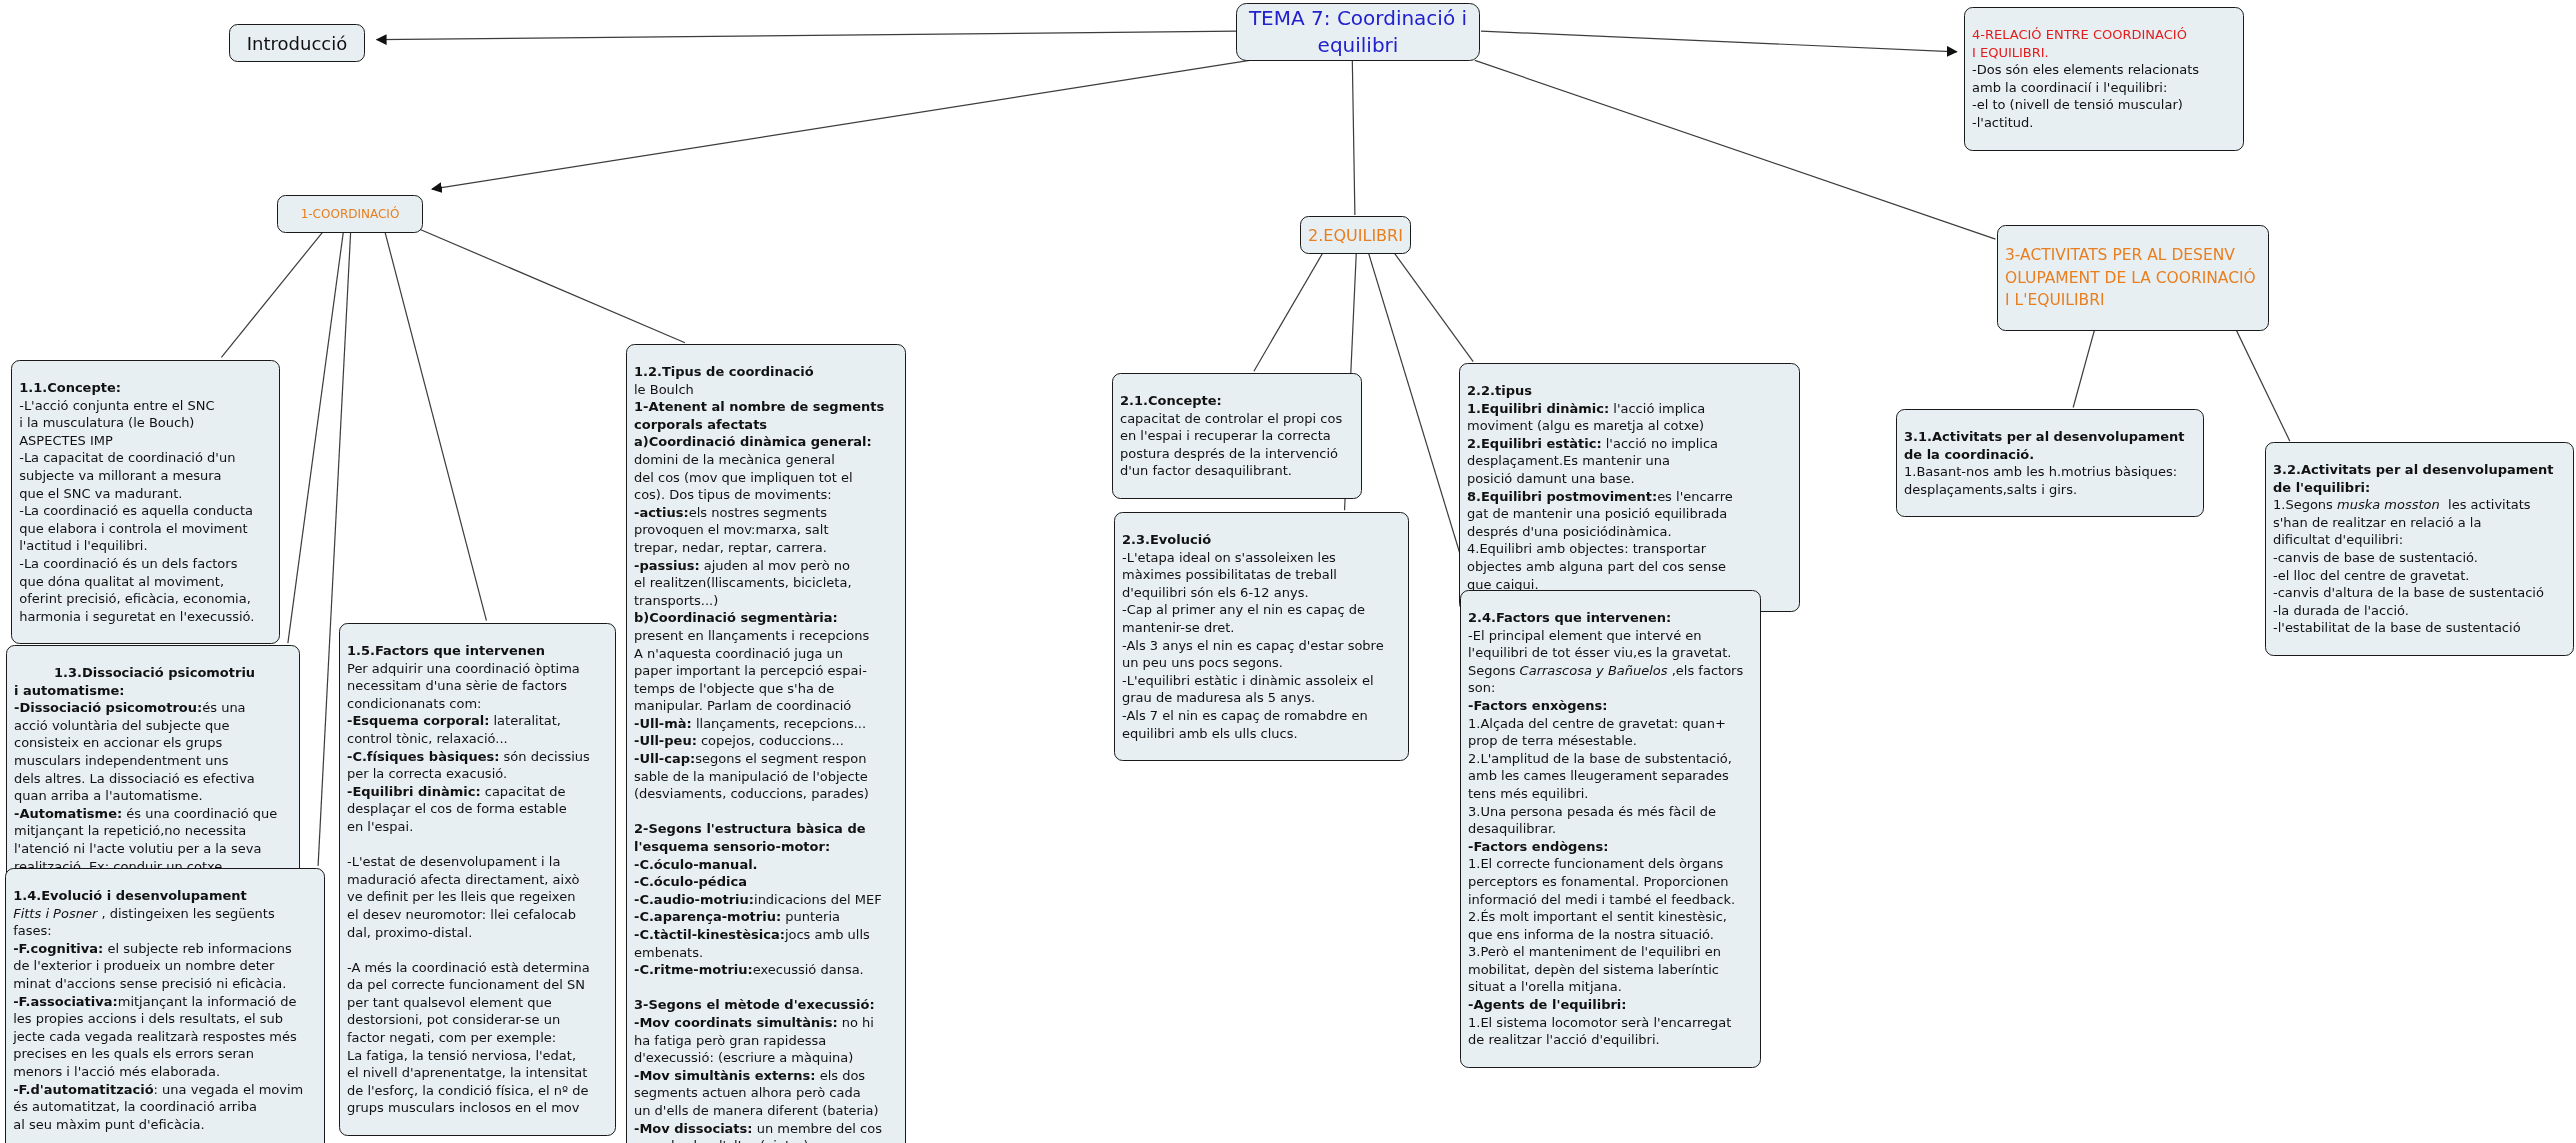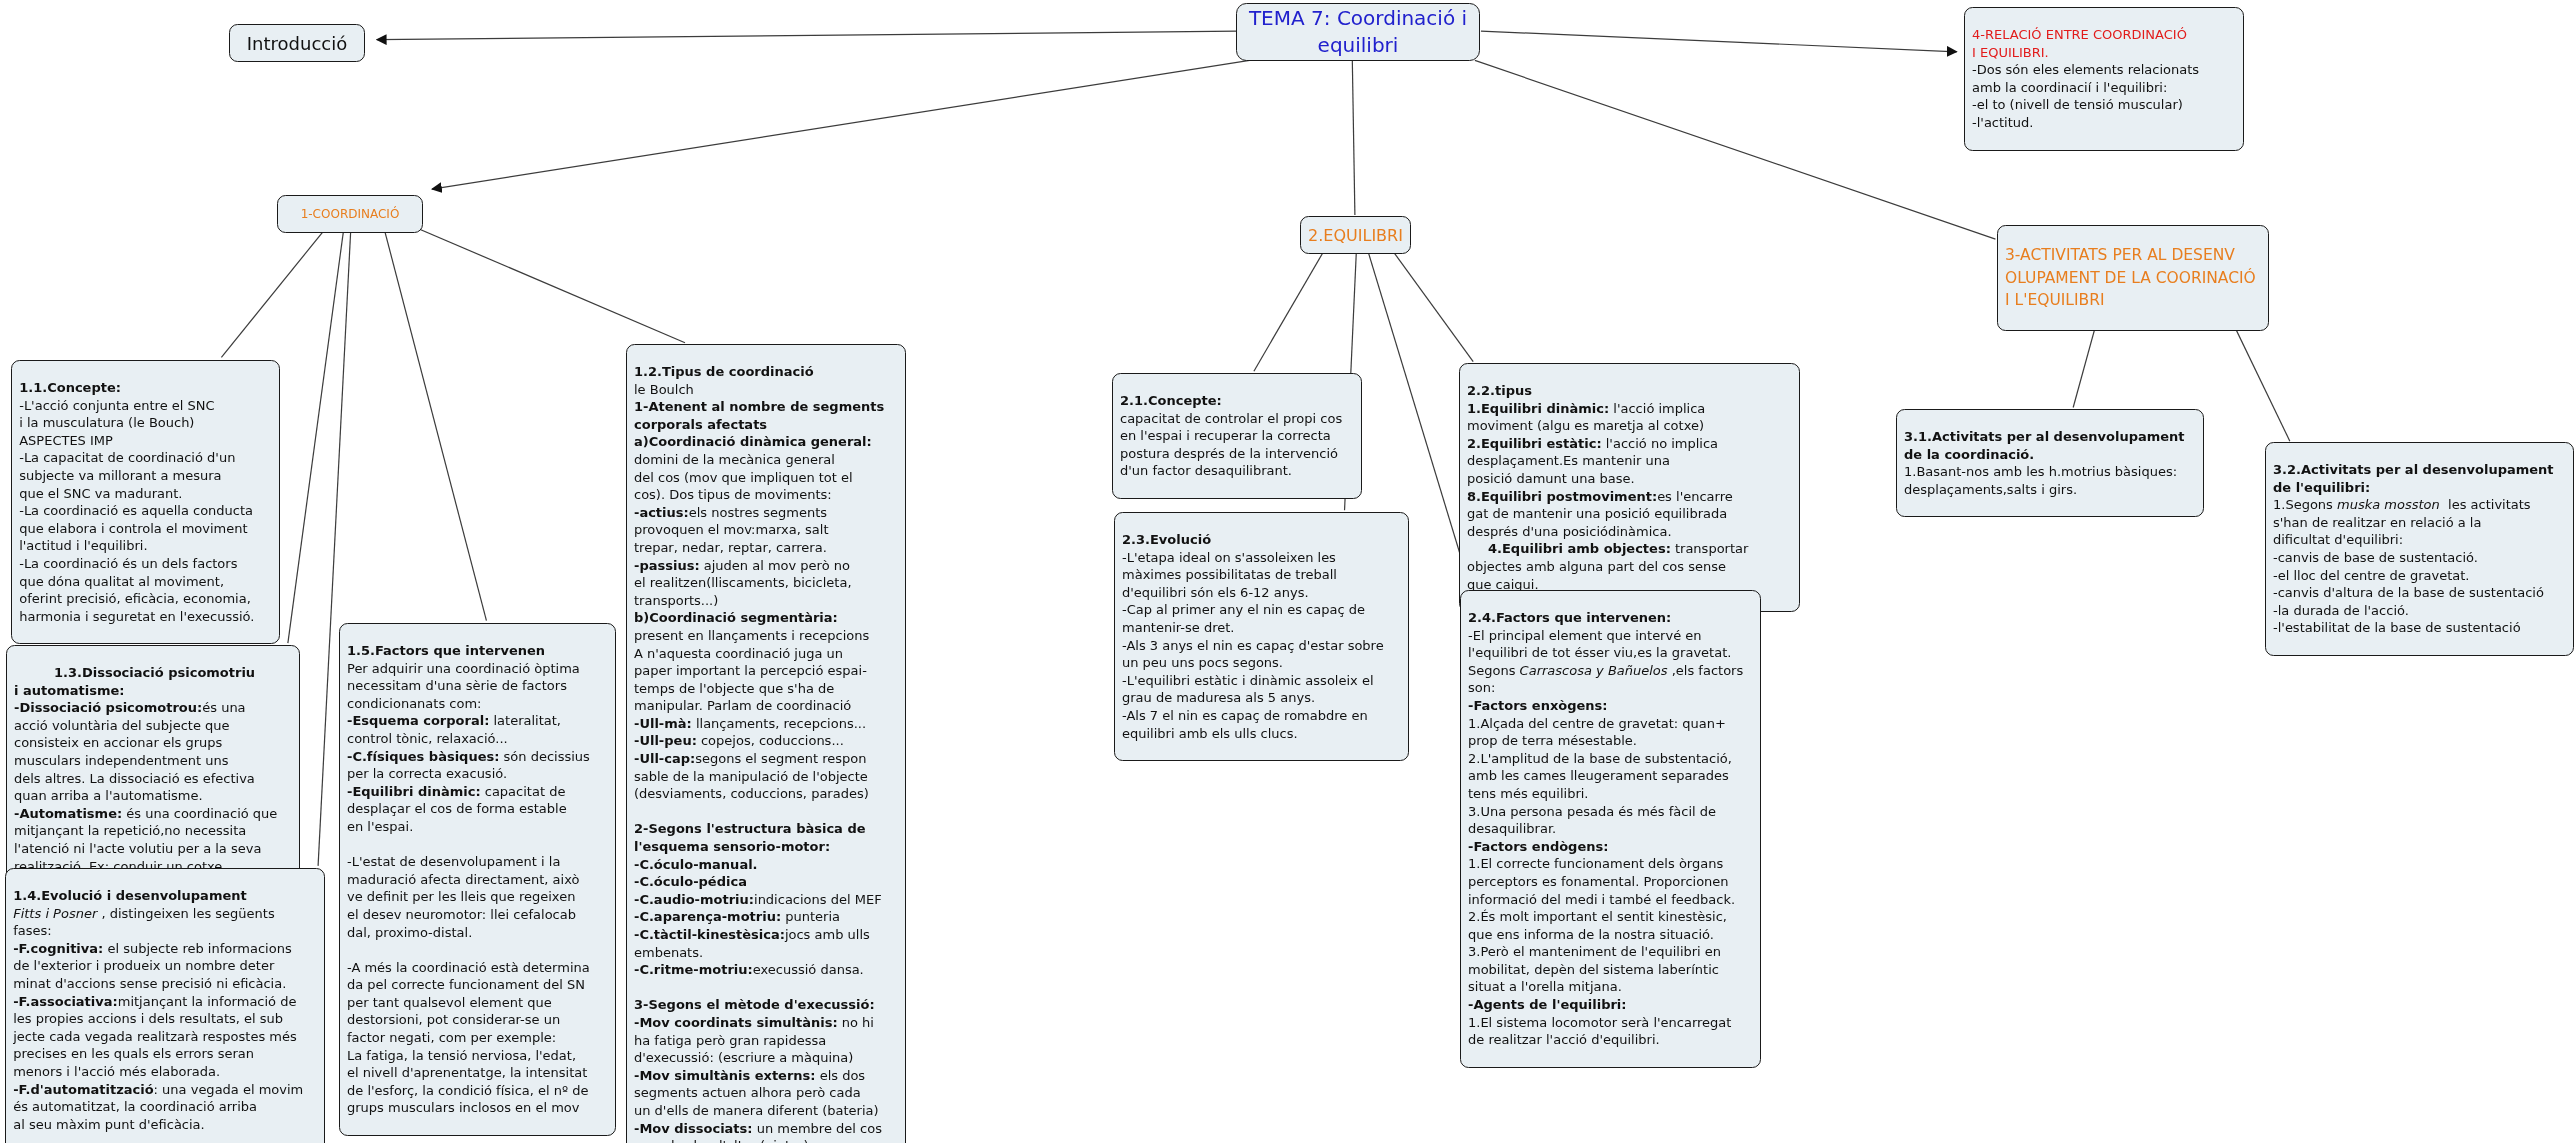--- a/index.html
+++ b/index.html
@@ -233,21 +233,21 @@
   <div class="node" style="left:1459px;top:363px;width:341px;min-height:206px;">
     <div class="body"><span style="font-weight: bold;">2.2.tipus
 </span><span style="font-weight: bold;">1.Equilibri dinàmic:</span><span> l'acció implica
 moviment (algu es maretja al cotxe)
 </span><span style="font-weight: bold;">2.Equilibri estàtic:</span><span> l'acció no implica
 desplaçament.Es mantenir una
 posició damunt una base.
 </span><span style="font-weight: bold;">8.Equilibri postmoviment:</span><span>es l'encarre
 gat de mantenir una posició equilibrada
 després d'una posiciódinàmica.
-</span><span style="font-weight: bold; margin-left: 21px;">4.Equilibri amb objectes:</span><span> transportar
+</span><span style="font-weight: normal;">4.Equilibri amb objectes:</span><span> transportar
 objectes amb alguna part del cos sense
 que caigui.</span></div>
   </div>
 
   <div class="node" style="left:1460px;top:590px;width:301px;min-height:427px;">
     <div class="body"><span style="font-weight: bold;">2.4.Factors que intervenen:
 </span><span>-El principal element que intervé en
 l'equilibri de tot ésser viu,es la gravetat.
 Segons </span><span style="font-style: italic;">Carrascosa y Bañuelos</span><span> ,els factors
 son:

